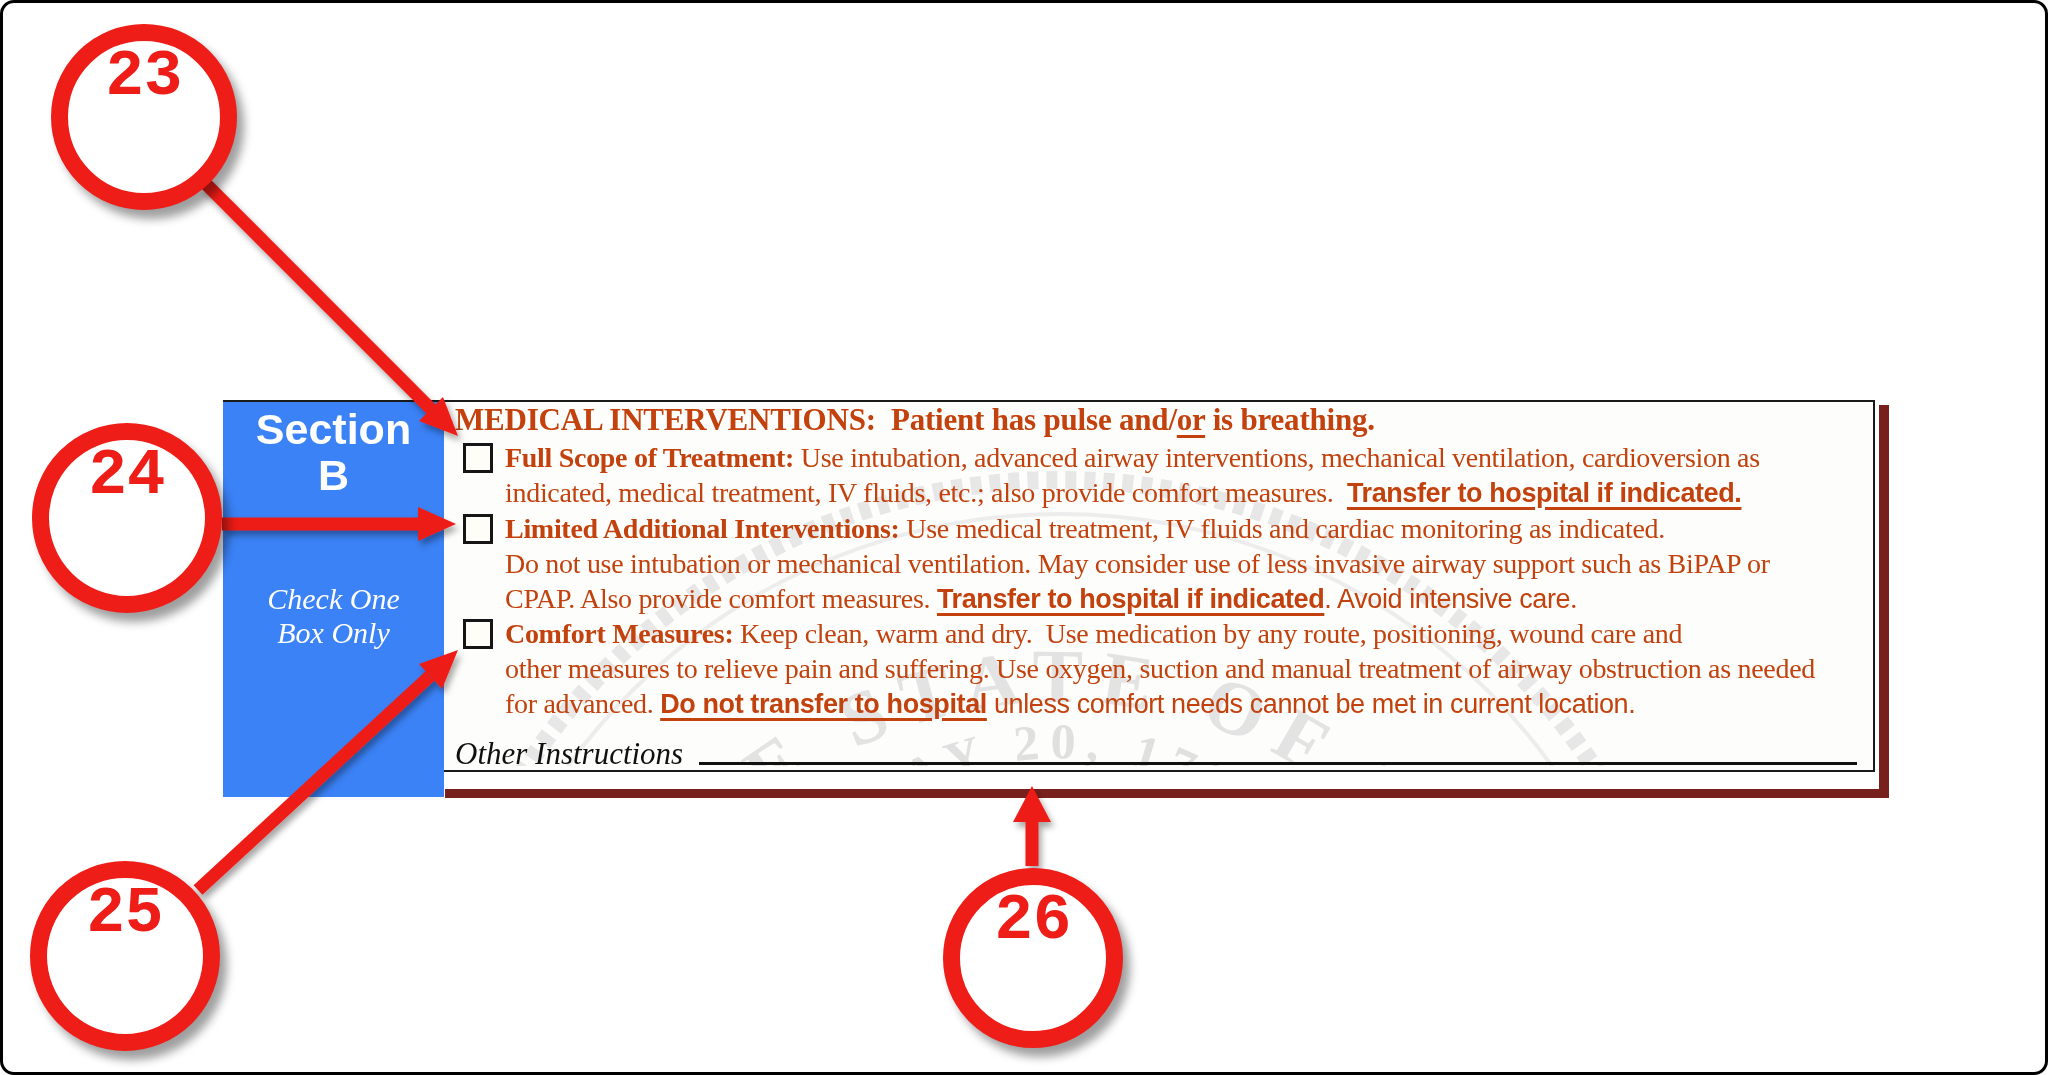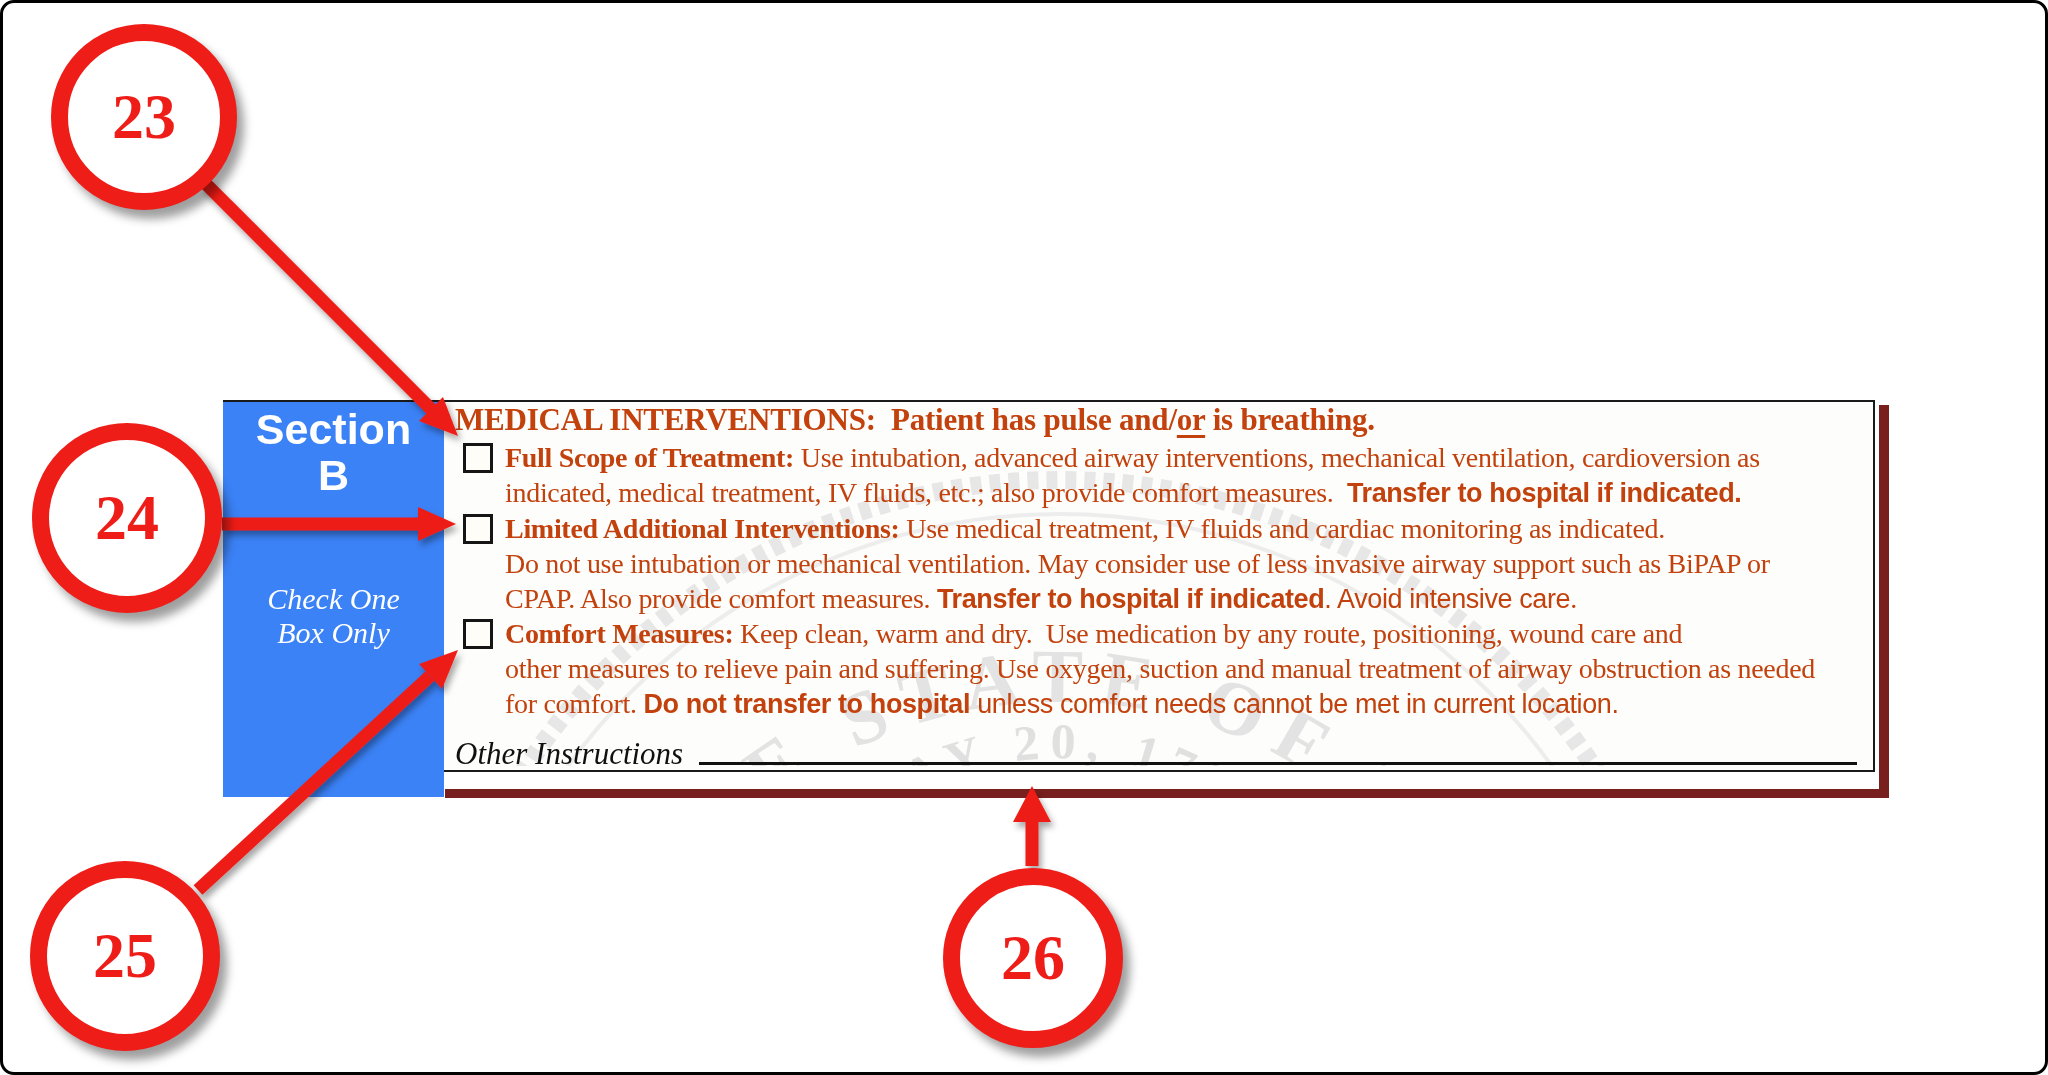--- a/index.html
+++ b/index.html
@@ -33,36 +33,36 @@
   .form-line{
     position:absolute;left:505px;white-space:nowrap;font-size:28px;
     letter-spacing:-0.3px;color:#c2410c;z-index:3;line-height:34px;
   }
   .title-line{left:455px;font-size:31px;font-weight:bold;letter-spacing:-0.2px;}
   .seg-b{font-weight:bold;}
   .seg-r{}
   .seg-bu{font-weight:bold;text-decoration:underline;text-decoration-thickness:3px;text-underline-offset:5px;}
   .seg-sb{font-family:"Liberation Sans",sans-serif;font-weight:normal;font-size:27px;letter-spacing:-0.4px;}
   .seg-sbu{font-family:"Liberation Sans",sans-serif;font-weight:bold;font-size:27px;letter-spacing:-0.4px;
-           text-decoration-thickness:3px;text-underline-offset:5px;}
+           text-decoration:underline;text-decoration-thickness:3px;text-underline-offset:5px;}
 
   .checkbox{
     position:absolute;left:463px;width:24px;height:24px;border:3px solid #151515;
     background:#fffdf8;z-index:3;
   }
   .oi-row{position:absolute;left:455px;top:736px;width:1402px;display:flex;align-items:flex-start;z-index:3;}
   .oi-label{font-style:italic;font-size:31px;color:#101010;white-space:nowrap;}
   .oi-rule{flex:1;border-bottom:3px solid #111;margin-left:16px;height:26px;}
 
   
   .callout{
     position:absolute;border:17px solid #ee1d18;border-radius:50%;background:#fff;
     box-shadow:7px 9px 10px rgba(0,0,0,0.38);
-    display:flex;align-items:center;justify-content:center;
-    font-family:Liberation Serif, serif;font-weight:bold;color:#ee1d18;
+    display:flex;justify-content:center;
+    font-family:Liberation Mono, monospace;font-weight:bold;color:#ee1d18;
     font-size:64px;z-index:10;
   }
   .arrows{position:absolute;left:0;top:0;z-index:9;pointer-events:none;}
 </style>
 </head>
 <body>
 
 <div class="frame"></div>
 
 <div class="bar-right"></div>
@@ -105,21 +105,21 @@
 <div class="form-line" style="top:476px"><span class="seg-r">indicated, medical treatment, IV fluids, etc.; also provide comfort measures.&nbsp; </span><span class="seg-sbu">Transfer to hospital if indicated.</span></div>
 
 <div class="checkbox" style="top:514px"></div>
 <div class="form-line" style="top:512px"><span class="seg-b">Limited Additional Interventions:</span><span class="seg-r"> Use medical treatment, IV fluids and cardiac monitoring as indicated.</span></div>
 <div class="form-line" style="top:547px"><span class="seg-r">Do not use intubation or mechanical ventilation. May consider use of less invasive airway support such as BiPAP or</span></div>
 <div class="form-line" style="top:582px"><span class="seg-r">CPAP. Also provide comfort measures. </span><span class="seg-sbu">Transfer to hospital if indicated</span><span class="seg-sb">. Avoid intensive care</span><span class="seg-r">.</span></div>
 
 <div class="checkbox" style="top:619px"></div>
 <div class="form-line" style="top:617px"><span class="seg-b">Comfort Measures:</span><span class="seg-r"> Keep clean, warm and dry.&nbsp; Use medication by any route, positioning, wound care and</span></div>
 <div class="form-line" style="top:652px"><span class="seg-r">other measures to relieve pain and suffering. Use oxygen, suction and manual treatment of airway obstruction as needed</span></div>
-<div class="form-line" style="top:687px"><span class="seg-r">for comfort. </span><span class="seg-sbu">Do not transfer to hospital</span><span class="seg-sb"> unless comfort needs cannot be met in current location.</span></div>
+<div class="form-line" style="top:687px"><span class="seg-r">for advanced. </span><span class="seg-sbu">Do not transfer to hospital</span><span class="seg-sb"> unless comfort needs cannot be met in current location.</span></div>
 
 <div class="oi-row">
   <span class="oi-label">Other Instructions</span>
   <span class="oi-rule"></span>
 </div>
 
 <svg class="arrows" width="2048" height="1075" viewBox="0 0 2048 1075">
   <defs>
     <filter id="ashadow" x="-30%" y="-30%" width="160%" height="160%">
       <feDropShadow dx="3" dy="5" stdDeviation="3" flood-color="#000" flood-opacity="0.35"></feDropShadow>

